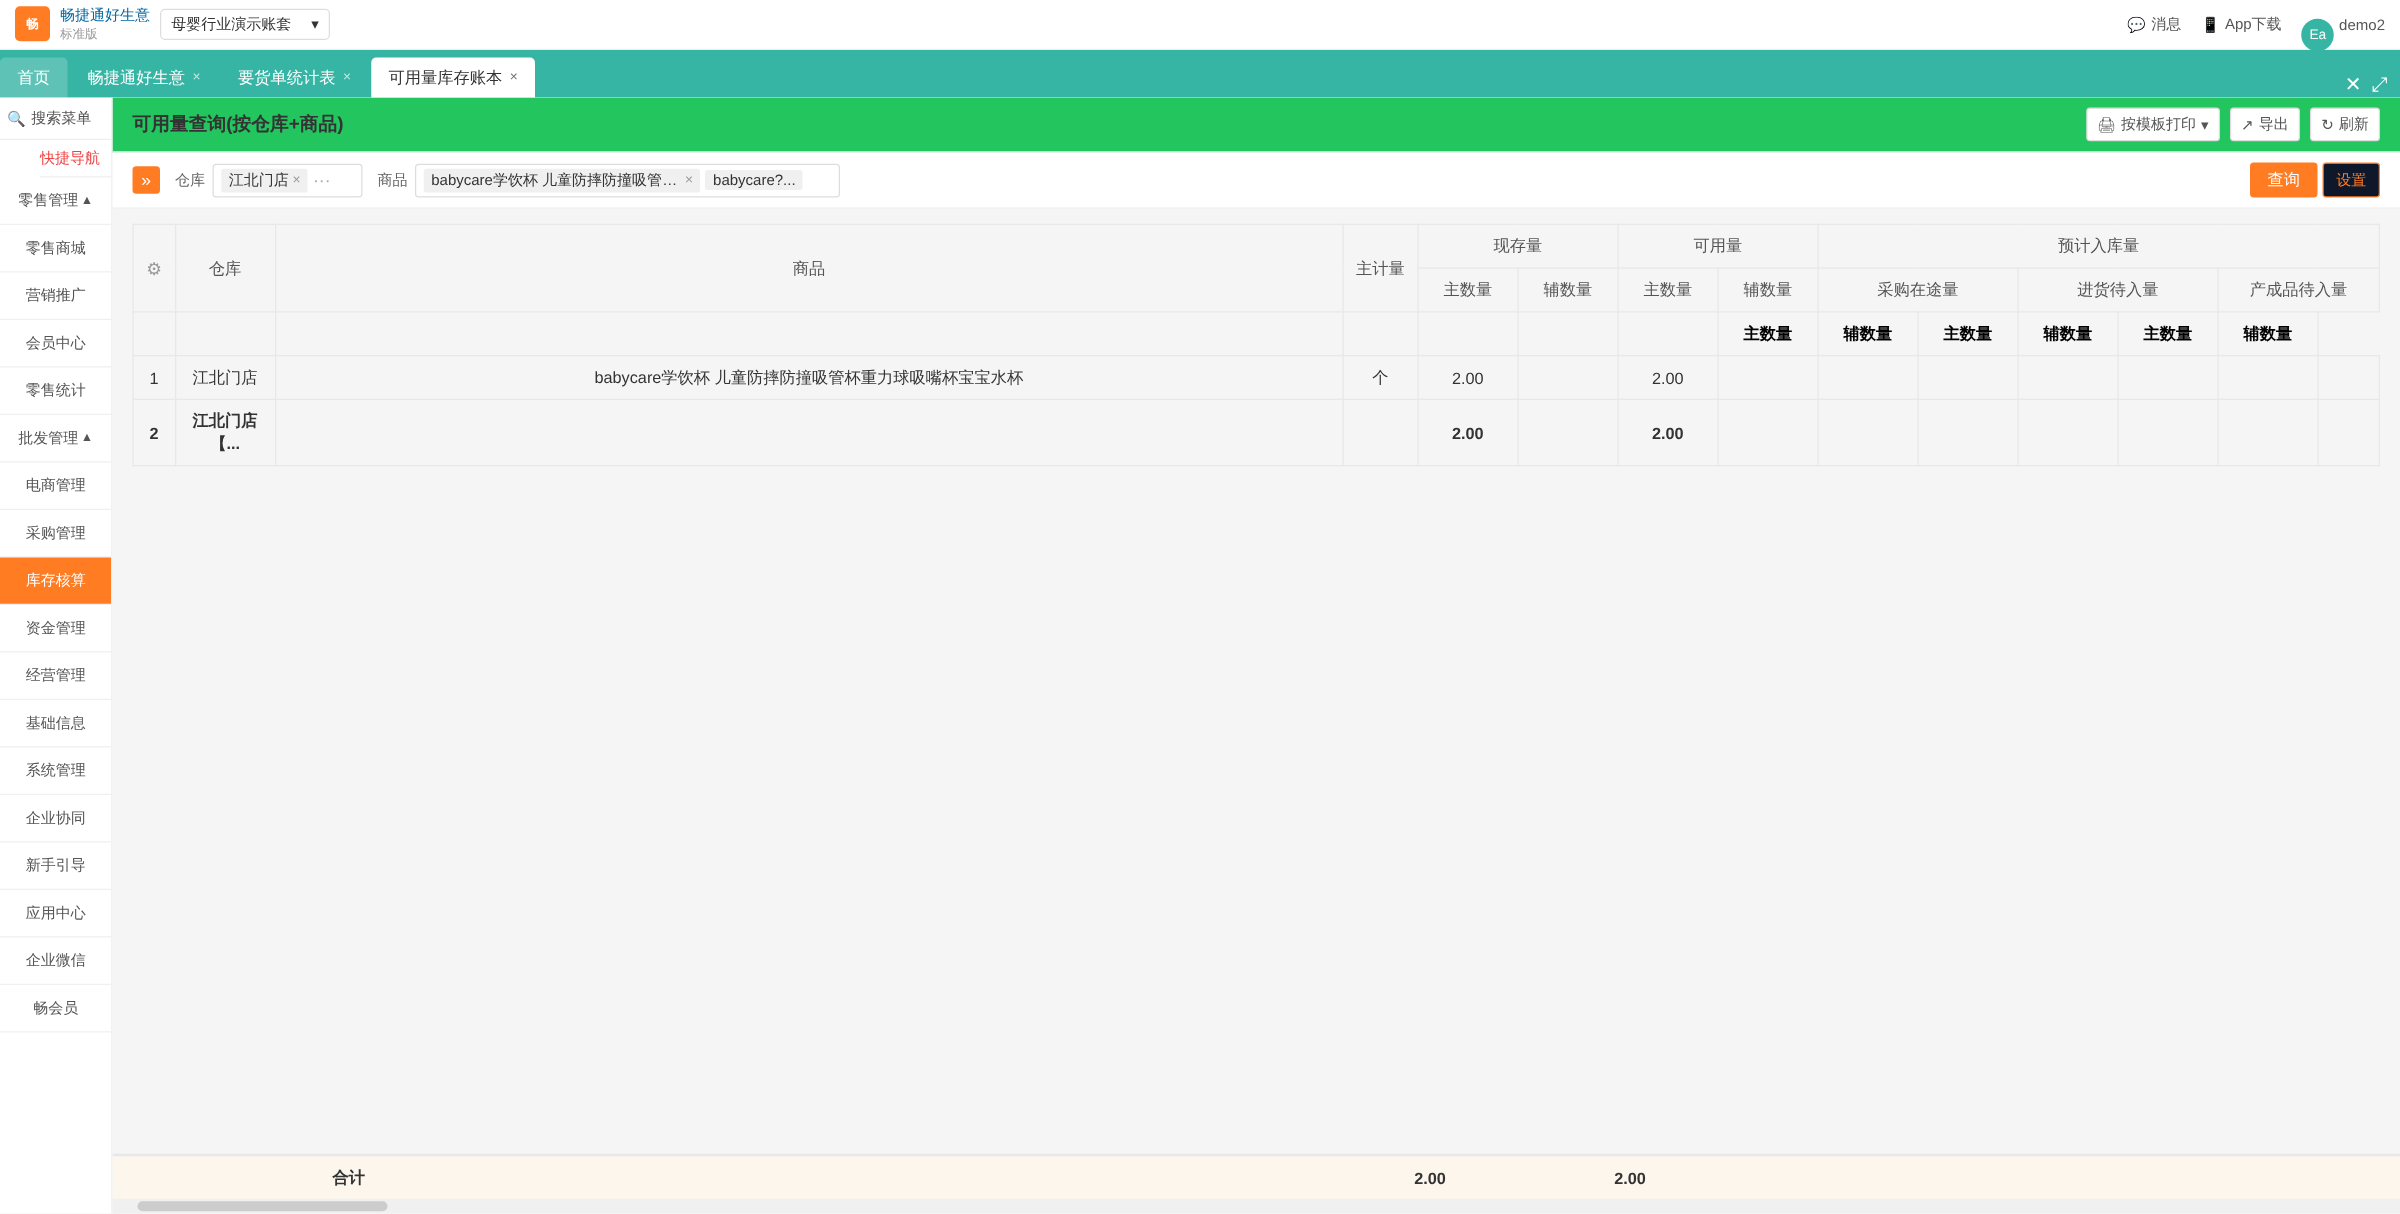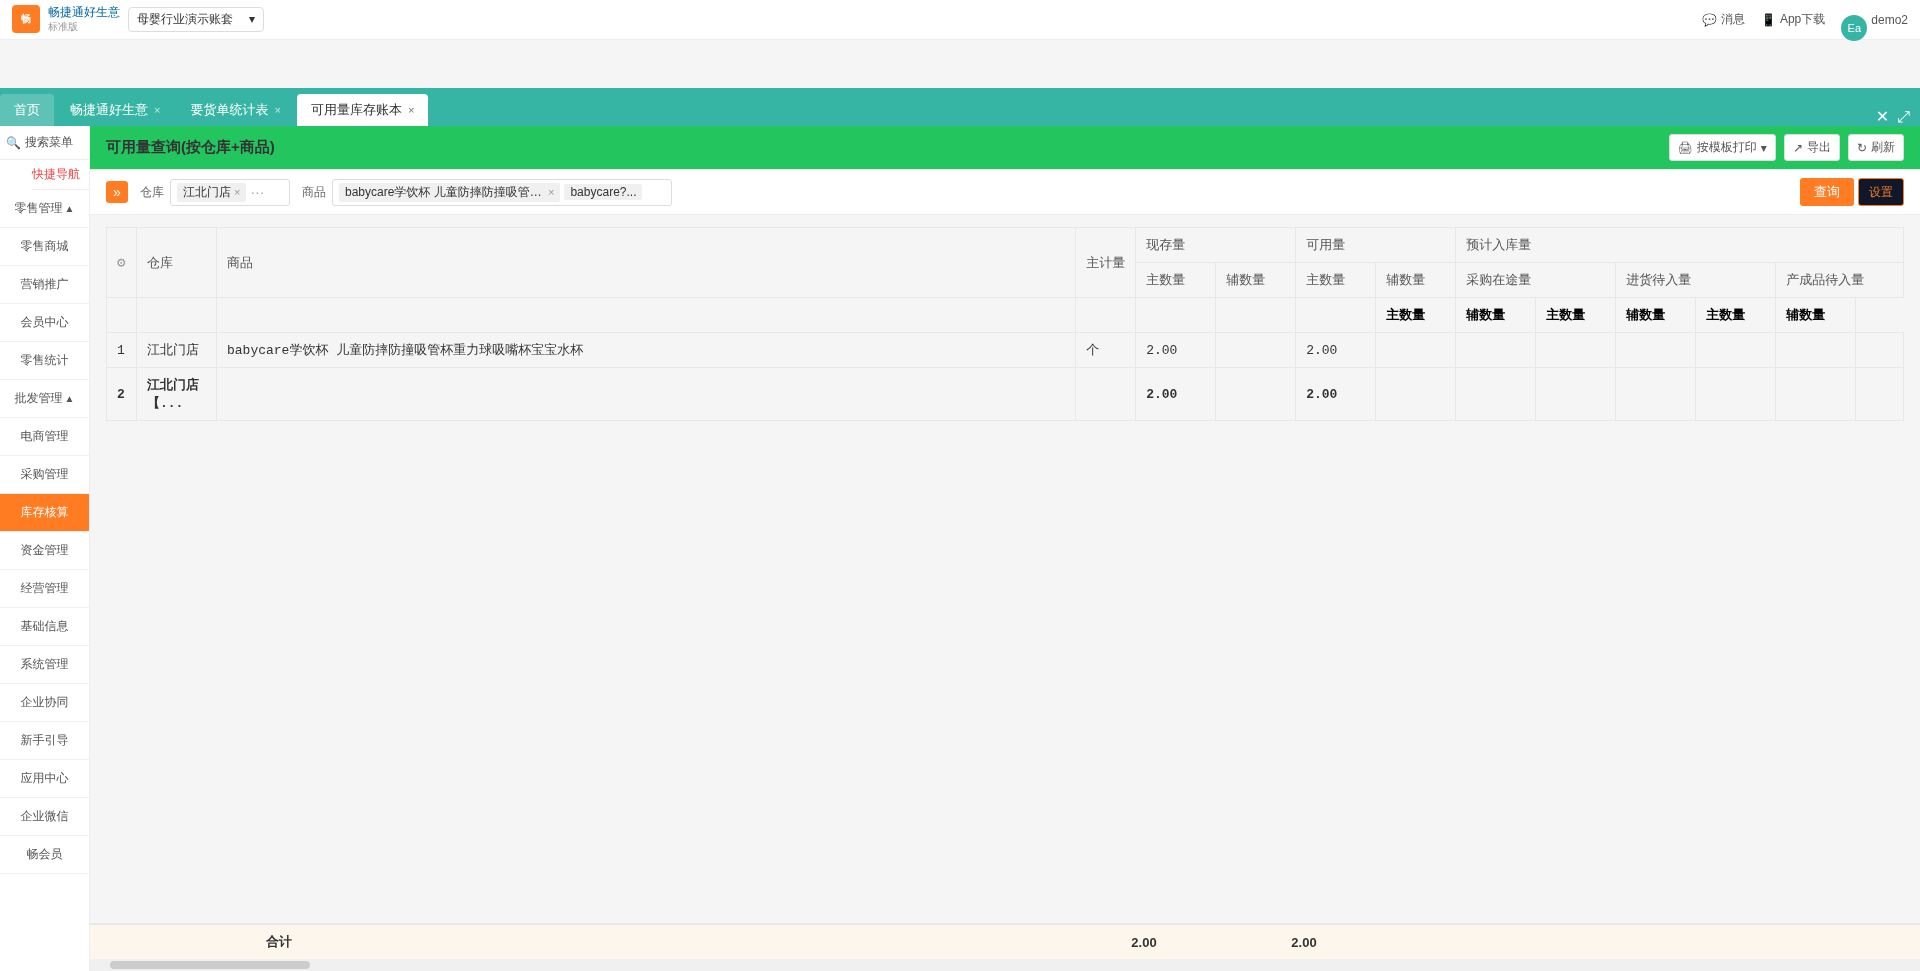--- a/index.html
+++ b/index.html
@@ -26,21 +26,20 @@
     .avatar { width: 26px; height: 26px; border-radius: 50%; background: #36b5a4; display: flex; align-items: center; justify-content: center; color: #fff; font-size: 11px; margin-top: 16px; }
 
     
     .nav-tabs {
       height: 38px;
       background: #36b5a4;
       display: flex;
       align-items: flex-end;
       padding: 0 0 0 0;
       flex-shrink: 0;
-      margin-top: 48px;
     }
     .nav-tab {
       height: 32px;
       padding: 0 14px;
       display: flex;
       align-items: center;
       gap: 6px;
       font-size: 13px;
       cursor: pointer;
       color: #fff;
@@ -157,21 +156,21 @@
     }
     .filter-tag .x { cursor: pointer; color: #999; font-size: 11px; }
     .filter-dots { color: #aaa; cursor: pointer; font-size: 14px; }
     .btn-query { background: #ff7c22; color: #fff; border: none; border-radius: 3px; padding: 5px 14px; font-size: 13px; cursor: pointer; }
     .btn-settings { background: #0f172a; color: #ff7c22; border: 1px solid #ff7c22; border-radius: 3px; padding: 4px 10px; font-size: 12px; cursor: pointer; }
     .filter-right { display: flex; flex-direction: row; gap: 4px; margin-left: auto; }
 
     
     .table-area { flex: 1; overflow: auto; padding: 12px 16px 0; }
     .data-table { width: 100%; border-collapse: collapse; font-size: 13px; }
-    .data-table th, .data-table td { border: 1px solid #e8e8e8; padding: 8px 10px; text-align: left; font-family: Liberation Mono, monospace; }
+    .data-table th, .data-table td { border: 1px solid #e8e8e8; padding: 8px 10px; text-align: center; }
     .data-table thead tr:first-child th { background: #f5f5f5; color: #555; font-weight: normal; }
     .data-table thead tr:nth-child(2) th { background: #f5f5f5; color: #555; font-weight: normal; }
     .data-table tbody tr td { color: #333; }
     .col-gear { width: 30px; }
     .col-warehouse { width: 80px; }
     .col-product { min-width: 200px; text-align: left; }
     .col-unit { width: 60px; }
     .col-num { width: 80px; }
 
     

